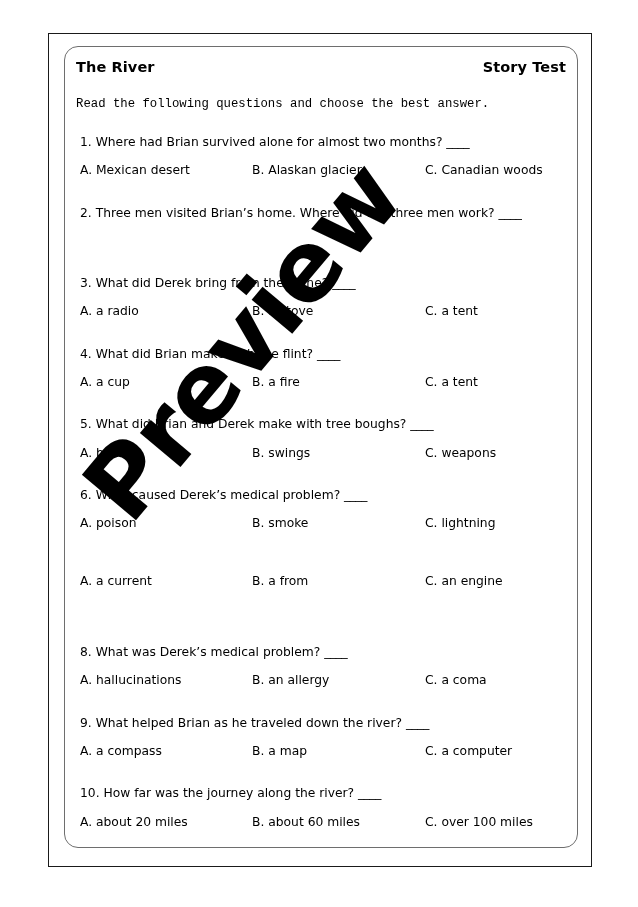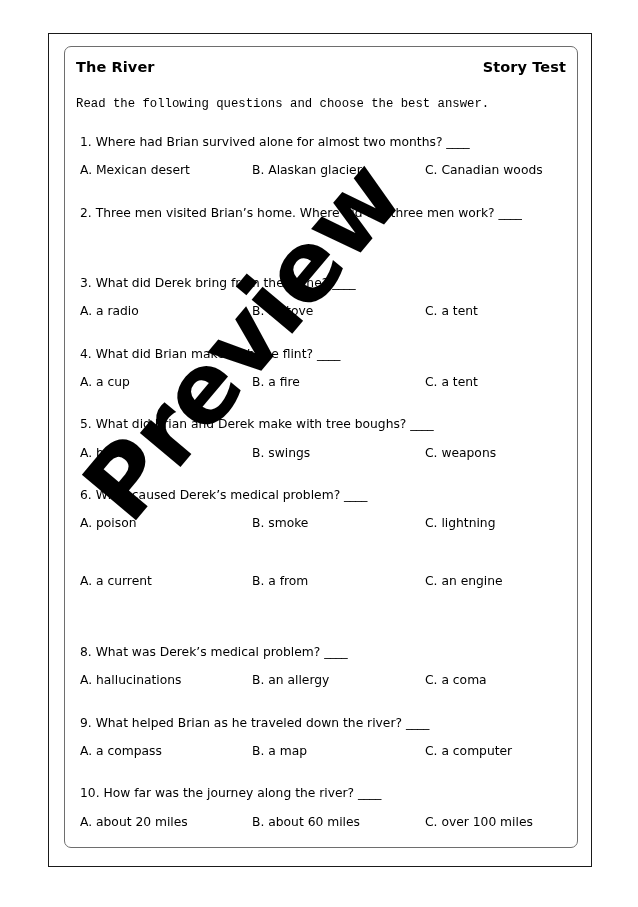--- a/index.html
+++ b/index.html
@@ -29,21 +29,21 @@
   }
 
   
   .sheet {
     position: absolute;
     left: 64px;
     top: 46px;
     width: 514px;
     height: 802px;
     border: 1px solid #6e6e6e;
-    border-radius: 7px;
+    border-radius: 14px;
     box-sizing: border-box;
     background: #ffffff;
     overflow: hidden;
   }
 
   .sheet-inner {
     position: absolute;
     left: 0;
     top: 0;
     width: 514px;

